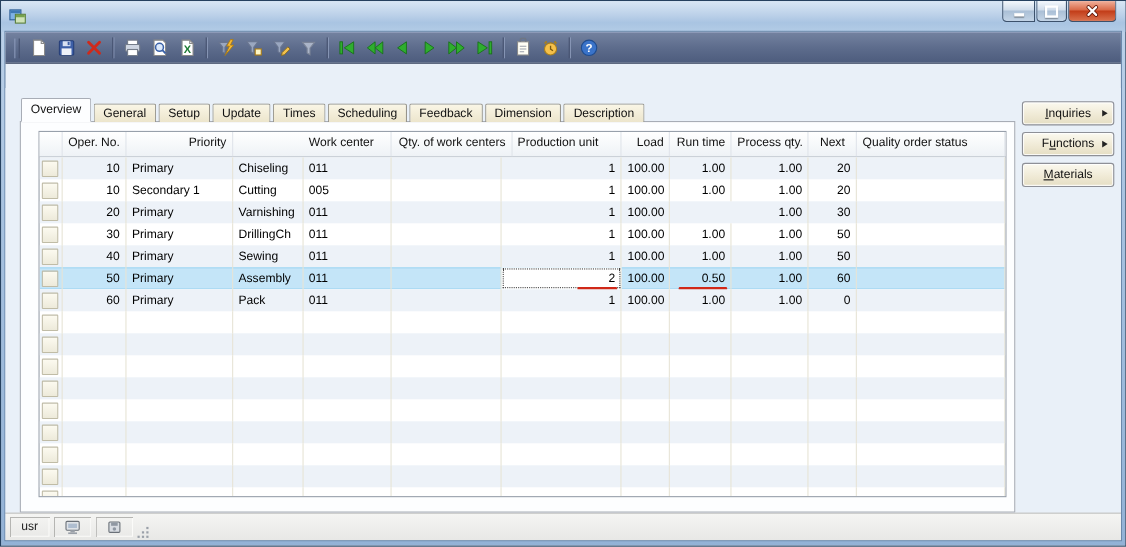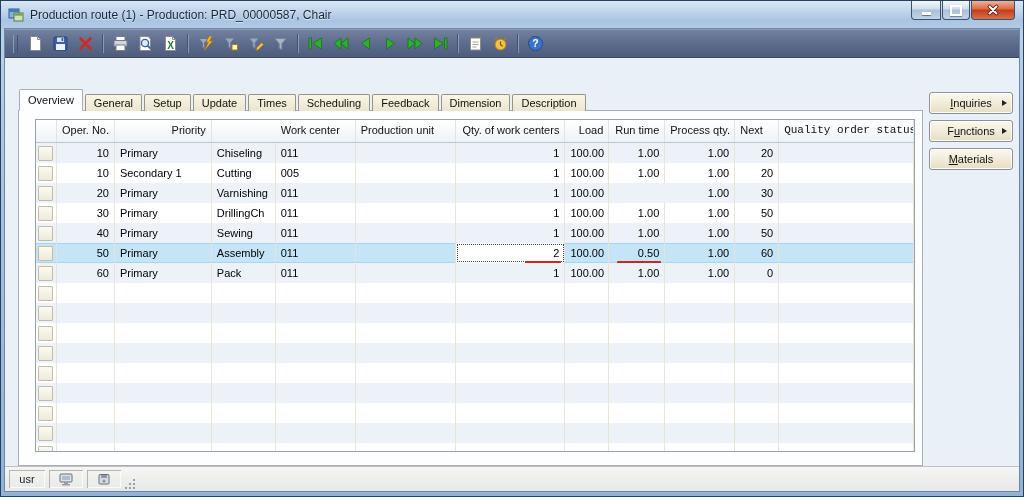--- a/index.html
+++ b/index.html
@@ -76,21 +76,20 @@
 
 <div class="frame">
 
   <div class="titlebar">
     <svg class="title-icon" viewBox="0 0 16 16">
       <rect x="1" y="2" width="10" height="9" fill="#7fb2e5" stroke="#2d5d94"></rect>
       <rect x="1.5" y="2.5" width="9" height="2.4" fill="#3f78b4"></rect>
       <rect x="6" y="6" width="9" height="8" fill="#cfe3b8" stroke="#5a7f3c"></rect>
       <rect x="6.5" y="6.5" width="8" height="2.2" fill="#77a24d"></rect>
     </svg>
-    <span class="title-text">Production route (1) - Production: PRD_00000587, Chair</span>
     <div class="win-controls">
       <div class="win-btn min">
           <div class="glyph-min"></div>
         </div>
       <div class="win-btn max">
           <div class="glyph-max"></div>
         </div>
       <div class="win-btn close">
         <svg width="12" height="12" viewBox="0 0 12 12">
           <path d="M2.5 2.5 L9.5 9.5 M9.5 2.5 L2.5 9.5" stroke="#5d1405" stroke-width="3.6" stroke-linecap="round"></path>
@@ -243,27 +242,27 @@
       </div>
 
       <div class="pane">
         <div class="grid">
           <div class="grid-head" id="grid-head">
             <div class="gh-sel"></div>
           <div class="gh-cell" style="width: 47px; text-align: right;">Oper. No.</div>
               <div class="gh-cell" style="width: 86px; text-align: right;">Priority</div>
               <div class="gh-cell" style="width: 53px; text-align: left; margin-top: 48px;">Operation</div>
               <div class="gh-cell" style="width: 69px; text-align: left;">Work center</div>
+              <div class="gh-cell" style="width: 99px; text-align: right;">Qty. of work centers</div>
               <div class="gh-cell" style="width: 89px; text-align: left;">Production unit</div>
-              <div class="gh-cell" style="width: 99px; text-align: right;">Qty. of work centers</div>
               <div class="gh-cell" style="width: 33px; text-align: right;">Load</div>
               <div class="gh-cell" style="width: 45px; text-align: right;">Run time</div>
               <div class="gh-cell" style="width: 59px; text-align: right;">Process qty.</div>
-              <div class="gh-cell" style="width: 33px; text-align: left;">Next</div>
-              <div class="gh-cell" style="width: 124px; text-align: left; font-family: Liberation Mono, monospace;">Quality order status</div>
+              <div class="gh-cell" style="width: 33px; text-align: center;">Next</div>
+              <div class="gh-cell" style="width: 124px; text-align: left;">Quality order status</div>
             </div>
           <div class="grid-body" id="grid-body">
               <div class="g-row shade">
                 <div class="g-sel">
                   <div class="g-selbox"></div>
                 </div>
                 <div class="g-cell" style="width: 47px; text-align: right;">10</div>
                 <div class="g-cell" style="width: 86px; text-align: left;">Primary</div>
                 <div class="g-cell" style="width: 53px; text-align: left;">Chiseling</div>
                 <div class="g-cell" style="width: 69px; text-align: left;">011</div>

